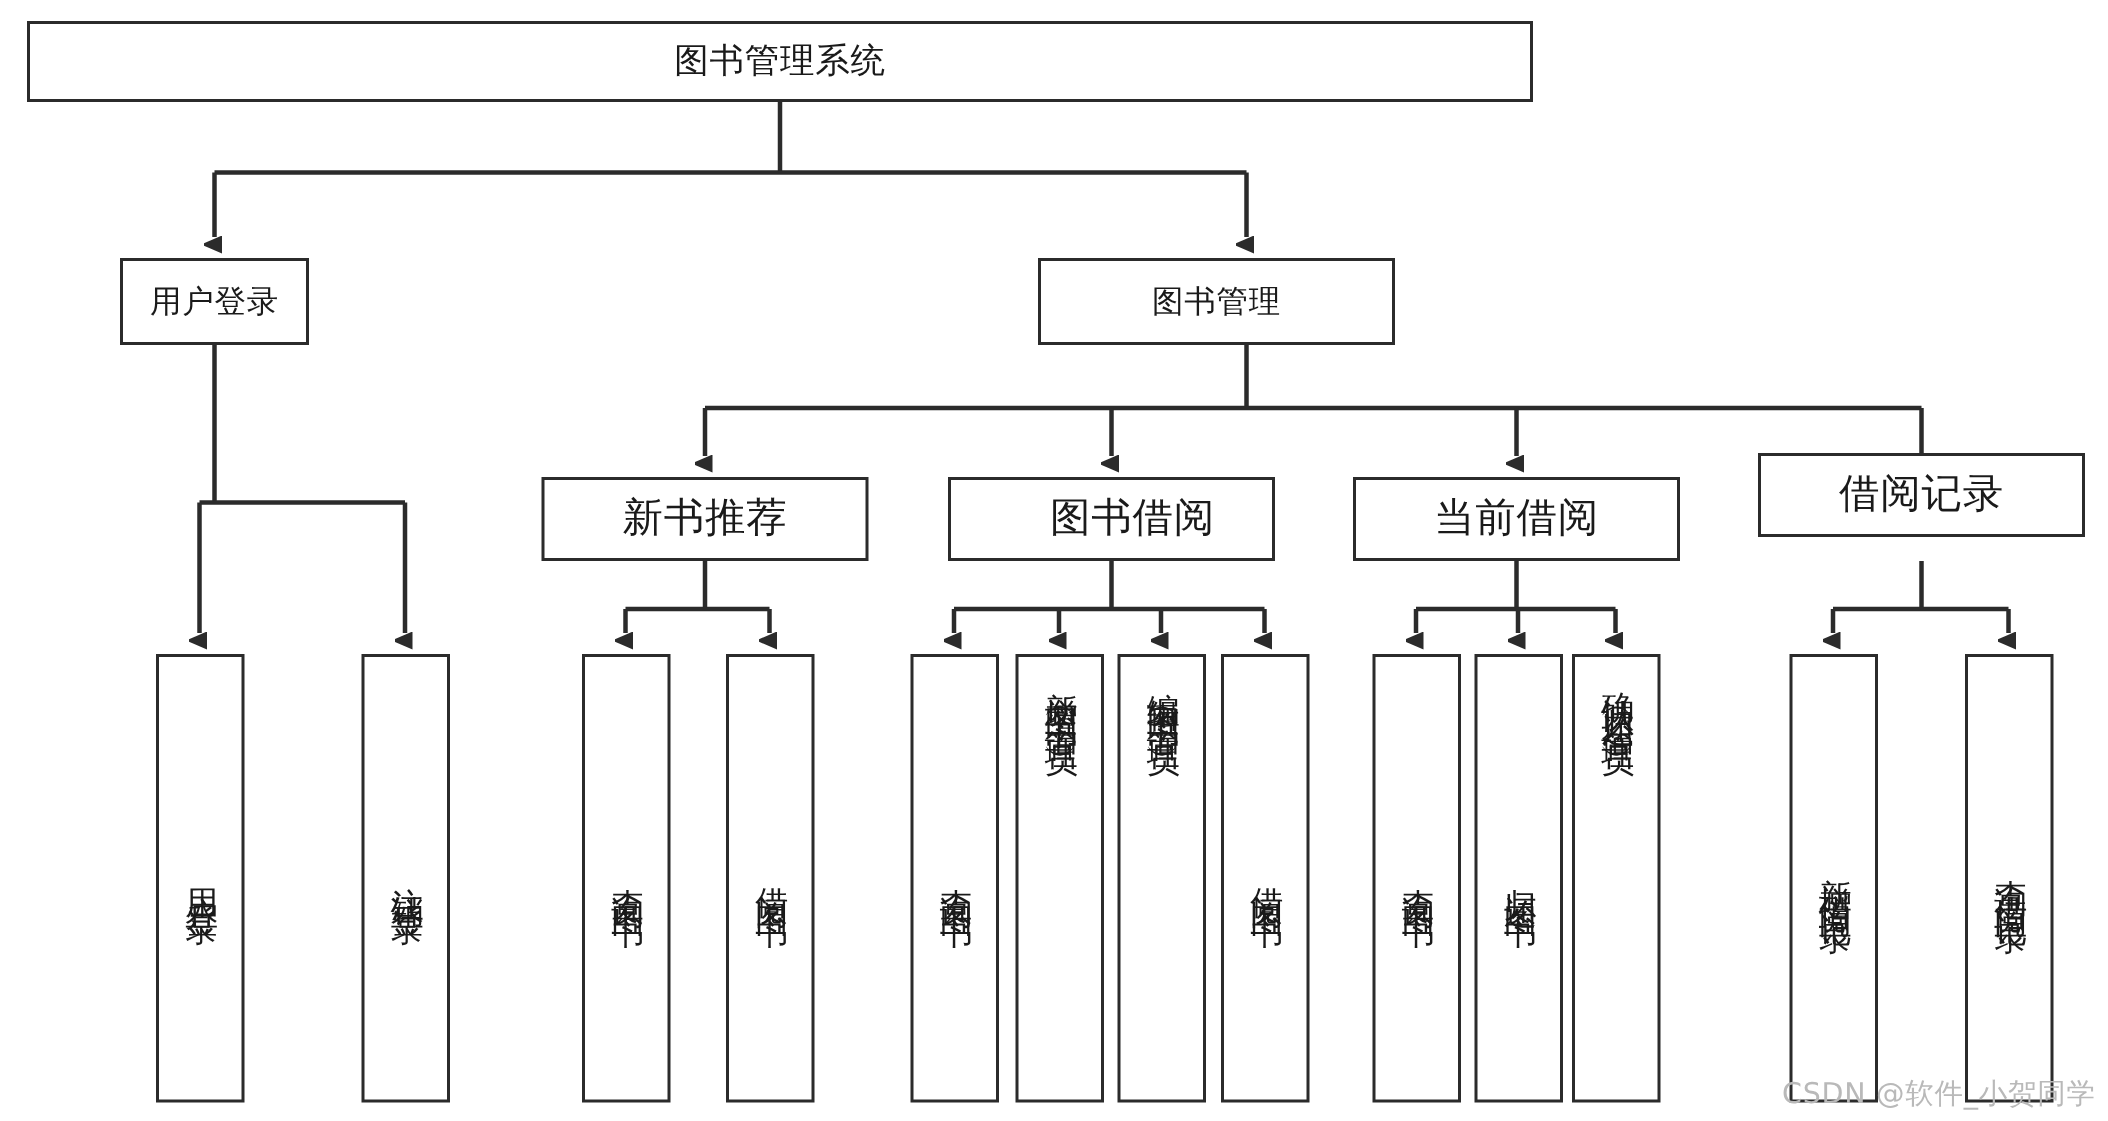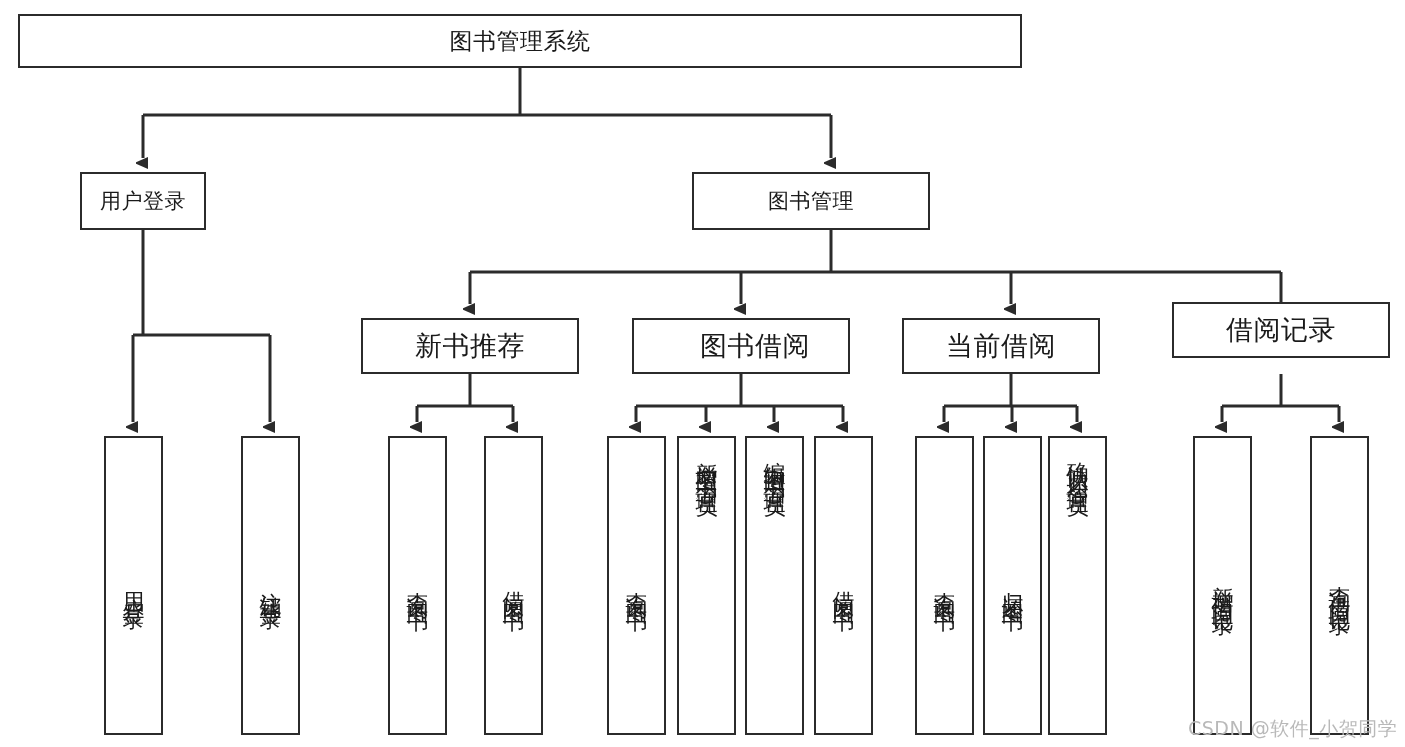--- a/index.html
+++ b/index.html
@@ -131,21 +131,21 @@
   <div class="node level1" style="left: 692px; top: 172px; width: 238px; height: 58px;">
     <span class="node-label">图书管理</span>
   </div>
 
   <div class="node level2" style="left: 361px; top: 318px; width: 218px; height: 56px;">
     <span class="node-label">新书推荐</span>
   </div>
   <div class="node level2" style="left: 632px; top: 318px; width: 218px; height: 56px; padding-left: 28px;">
     <span class="node-label">图书借阅</span>
   </div>
-  <div class="node level2" style="left: 902px; top: 318px; width: 198px; height: 56px;">
+  <div class="node level2" style="left: 902px; top: 318px; width: 218px; height: 56px;">
     <span class="node-label">当前借阅</span>
   </div>
   <div class="node level2" style="left: 1172px; top: 302px; width: 218px; height: 56px;">
     <span class="node-label">借阅记录</span>
   </div>
 
   <div class="node leaf short" style="left: 104px; top: 436px; width: 59px; height: 299px;">
     <span class="node-label">用户登录</span>
   </div>
   <div class="node leaf short" style="left: 241px; top: 436px; width: 59px; height: 299px;">

